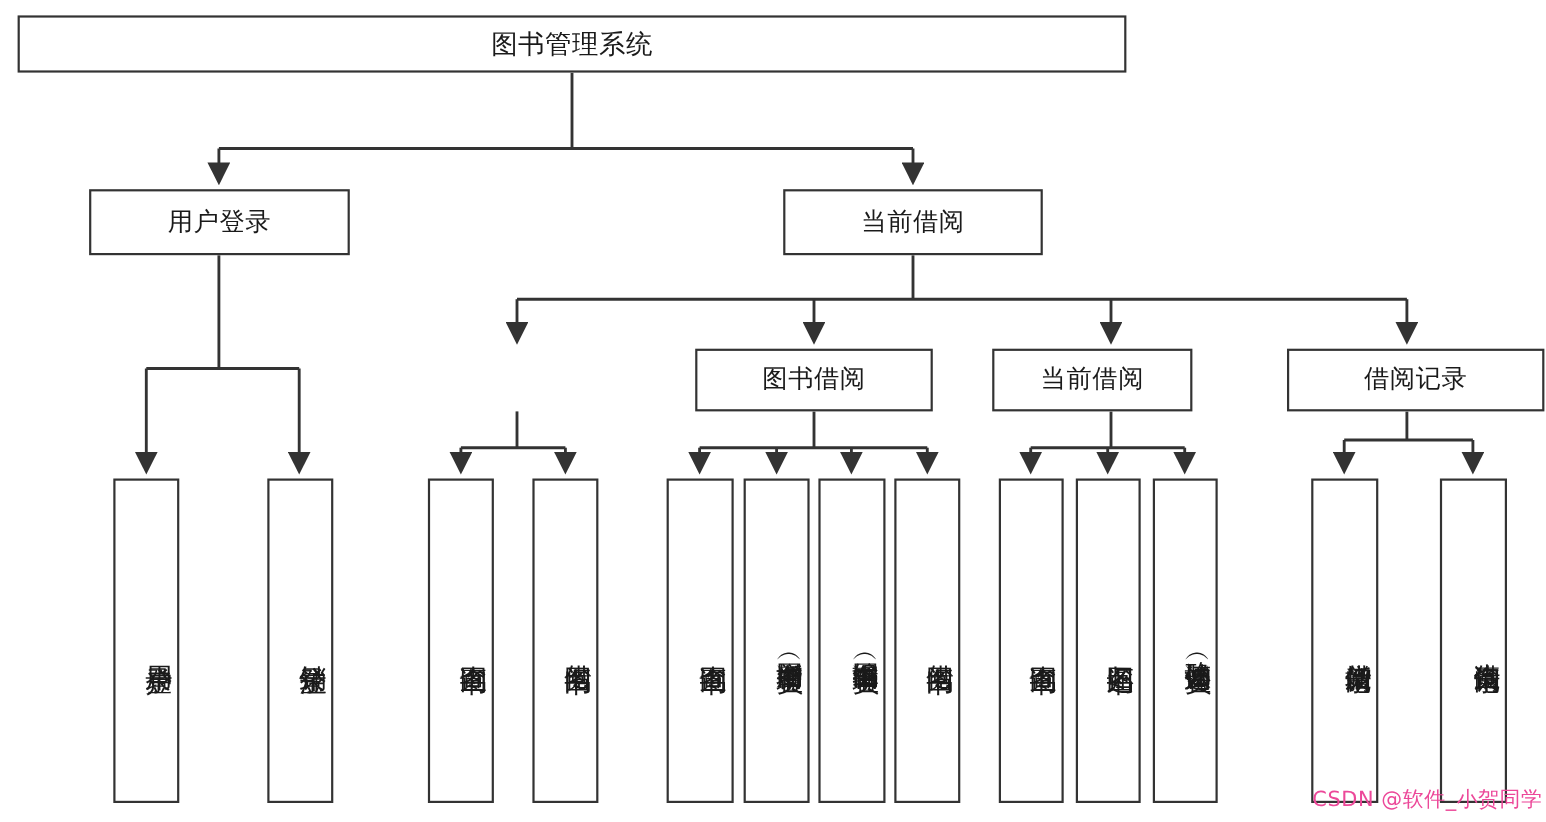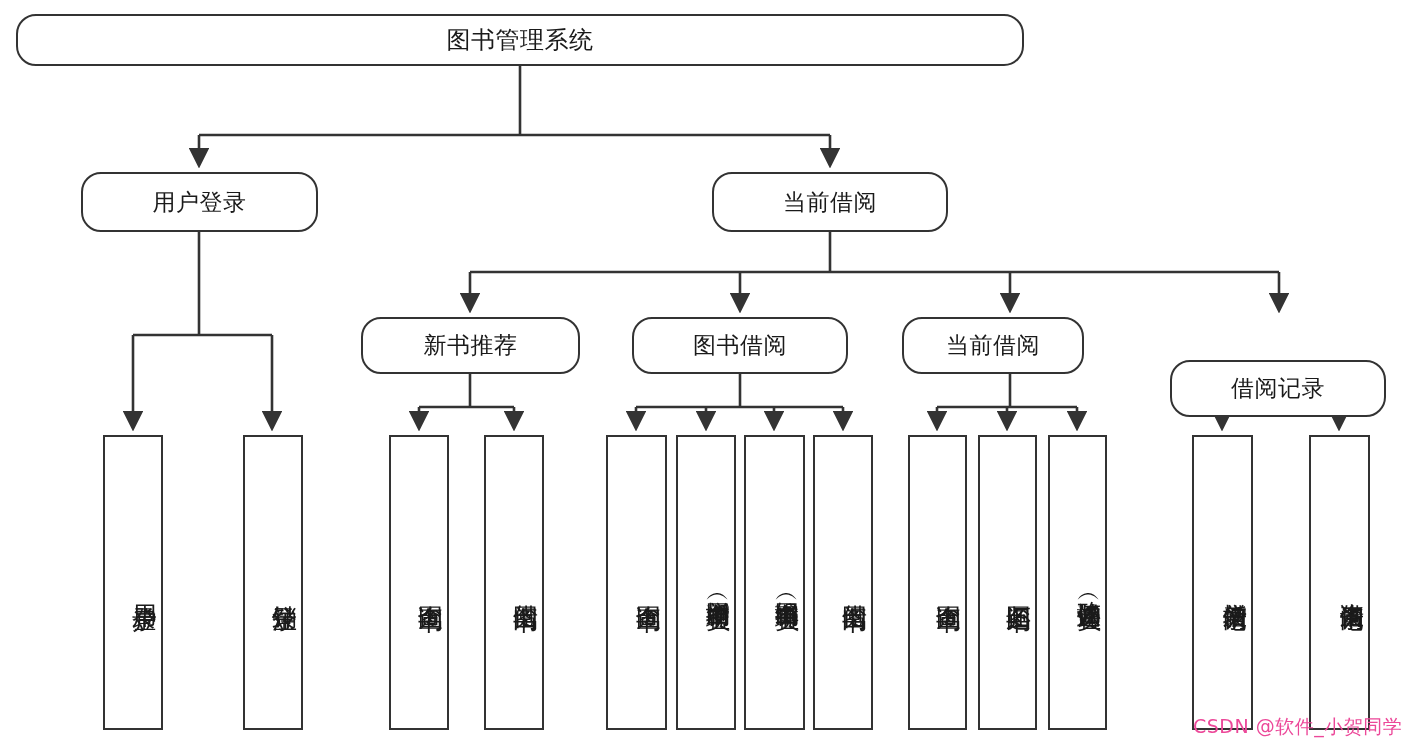--- a/index.html
+++ b/index.html
@@ -37,21 +37,20 @@
     justify-content: center;
     text-align: center;
     color: #1a1a1a;
     z-index: 2;
   }
   .node.horizontal {
     font-size: 23px;
     line-height: 1.25;
     letter-spacing: 0.5px;
     padding: 2px 6px;
-    border-radius: 20px;
   }
   .node.root {
     font-size: 24px;
   }
   .node.vertical {
     writing-mode: vertical-rl;
     text-orientation: upright;
     font-size: 25px;
     line-height: 1.18;
     letter-spacing: 1px;
@@ -126,24 +125,23 @@
       <path d="M 1222 400 L 1222 428" marker-end="url(#arrow)"></path>
       <path d="M 1339 400 L 1339 428" marker-end="url(#arrow)"></path>
     </g>
   </svg>
 
   <div class="node horizontal root" style="left:16px; top:14px; width:1008px; height:52px;">图书管理系统</div>
 
   <div class="node horizontal" style="left:81px; top:172px; width:237px; height:60px;">用户登录</div>
   <div class="node horizontal" style="left:712px; top:172px; width:236px; height:60px;">当前借阅</div>
 
-  <div class="node horizontal" style="left:361px; top:317px; width:219px; height:57px;">新书推荐</div>
   <div class="node horizontal" style="left:632px; top:317px; width:216px; height:57px;">图书借阅</div>
   <div class="node horizontal" style="left:902px; top:317px; width:182px; height:57px;">当前借阅</div>
-  <div class="node horizontal" style="left:1170px; top:317px; width:216px; height:57px;margin-top:43px;">借阅记录</div>
+  <div class="node horizontal" style="left:1170px; top:317px; width:234px; height:57px;">借阅记录</div>
 
   <div class="node vertical" style="left:103px; top:435px; width:60px; height:295px;">用户登录</div>
   <div class="node vertical" style="left:243px; top:435px; width:60px; height:295px;">注销登录</div>
 
   <div class="node vertical" style="left:389px; top:435px; width:60px; height:295px;">查询图书</div>
   <div class="node vertical" style="left:484px; top:435px; width:60px; height:295px;">借阅图书</div>
 
   <div class="node vertical" style="left:606px; top:435px; width:61px; height:295px;">查询图书</div>
   <div class="node vertical tall" style="left:676px; top:435px; width:60px; height:295px;">新增图书（管理员）</div>
   <div class="node vertical tall" style="left:744px; top:435px; width:61px; height:295px;">编辑图书（管理员）</div>

